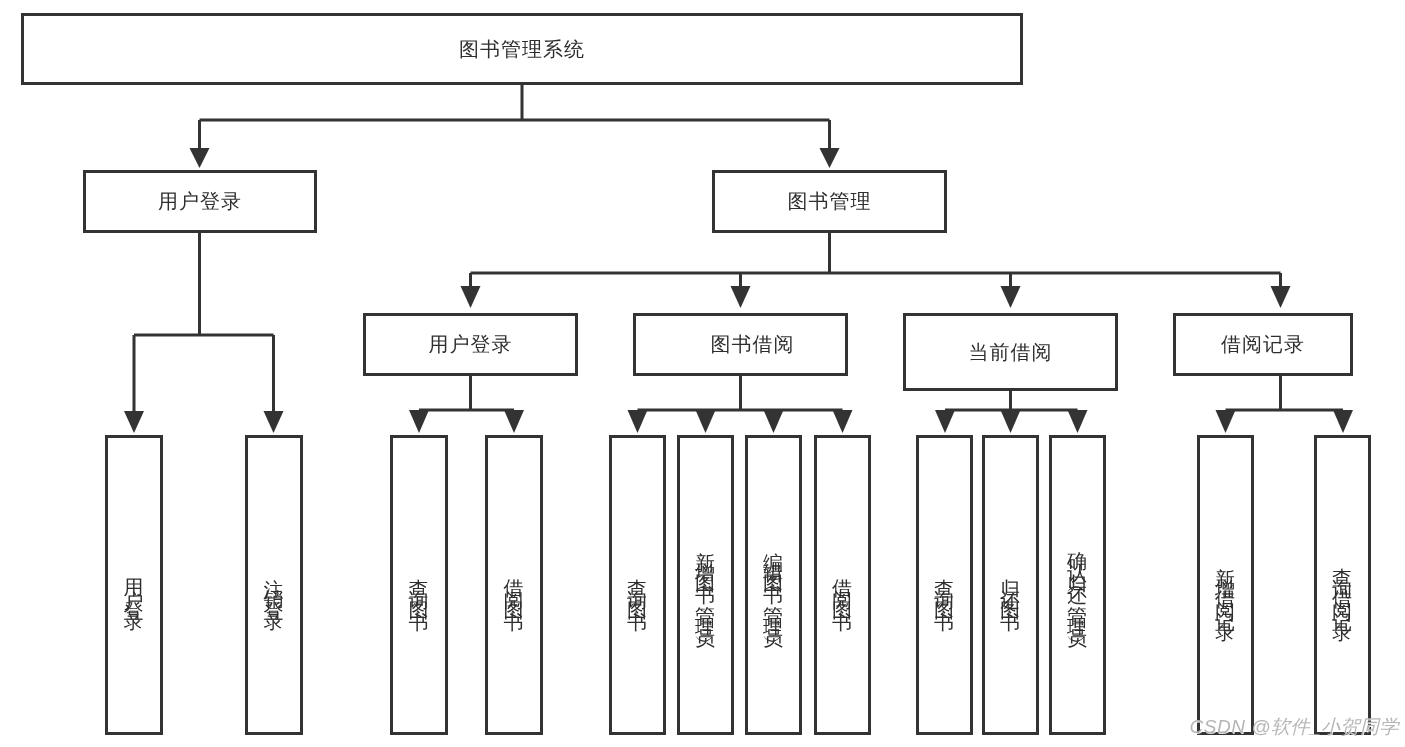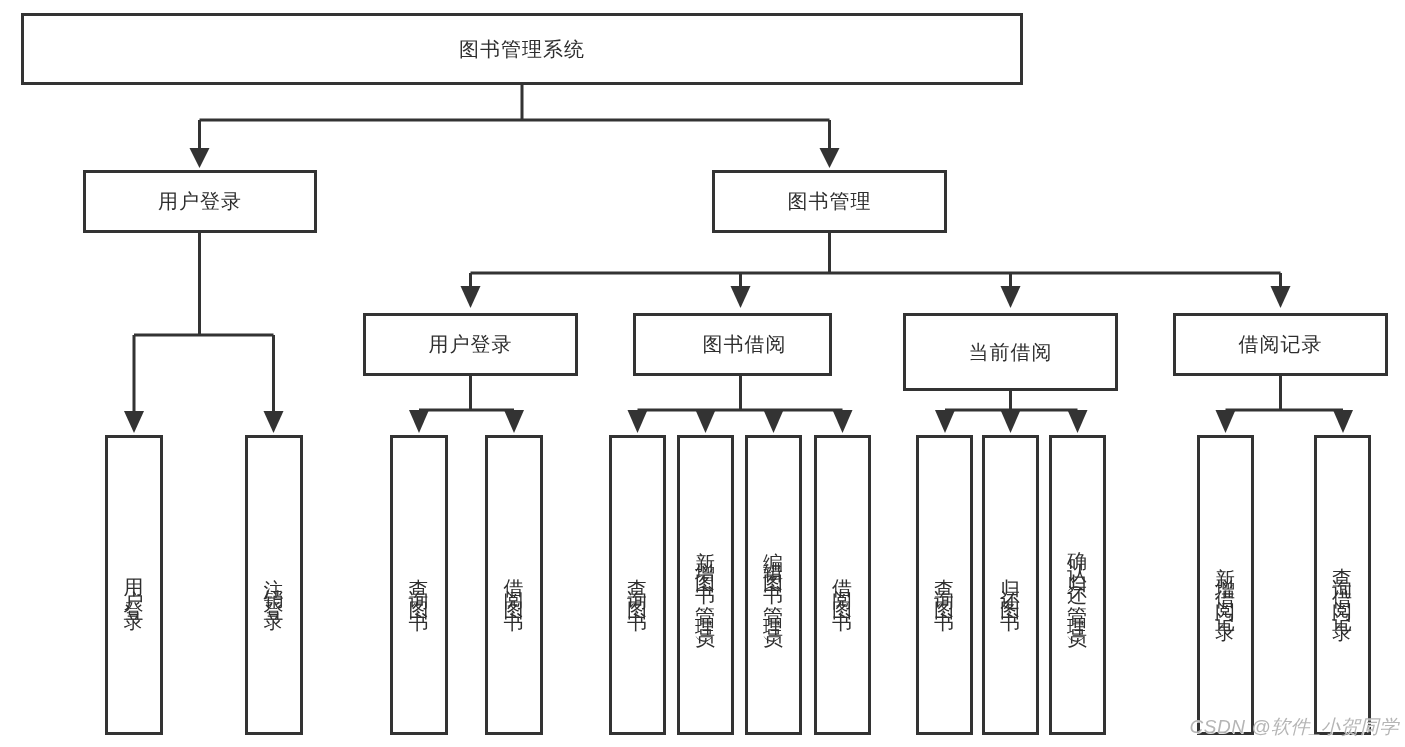--- a/index.html
+++ b/index.html
@@ -88,23 +88,23 @@
     <polygon points="1215.5,410 1235.5,410 1225.5,433"></polygon>
     <polygon points="1333,410 1353,410 1343,433"></polygon>
   </svg>
 
   <div class="box" style="left:21px;top:13px;width:1002px;height:72px;">图书管理系统</div>
 
   <div class="box" style="left:83px;top:170px;width:234px;height:63px;">用户登录</div>
   <div class="box" style="left:712px;top:170px;width:235px;height:63px;">图书管理</div>
 
   <div class="box" style="left:363px;top:313px;width:215px;height:63px;">用户登录</div>
-  <div class="box" style="left:633px;top:313px;width:199px;height:63px;padding-left:24px;">图书借阅</div>
+  <div class="box" style="left:633px;top:313px;width:215px;height:63px;padding-left:24px;">图书借阅</div>
   <div class="box" style="left:903px;top:313px;width:215px;height:78px;">当前借阅</div>
-  <div class="box" style="left:1173px;top:313px;width:215px;height:63px;">借阅记录</div>
+  <div class="box" style="left:1173px;top:313px;width:180px;height:63px;">借阅记录</div>
 
   <div class="box vbox" style="left:105px;top:435px;width:58px;height:300px;">用户登录</div>
   <div class="box vbox" style="left:245px;top:435px;width:58px;height:300px;">注销登录</div>
 
   <div class="box vbox" style="left:390px;top:435px;width:58px;height:300px;">查询图书</div>
   <div class="box vbox" style="left:485px;top:435px;width:58px;height:300px;">借阅图书</div>
 
   <div class="box vbox" style="left:609px;top:435px;width:57px;height:300px;">查询图书</div>
   <div class="box vbox" style="left:677px;top:435px;width:57px;height:300px;">新增图书（管理员）</div>
   <div class="box vbox" style="left:745px;top:435px;width:57px;height:300px;">编辑图书（管理员）</div>

